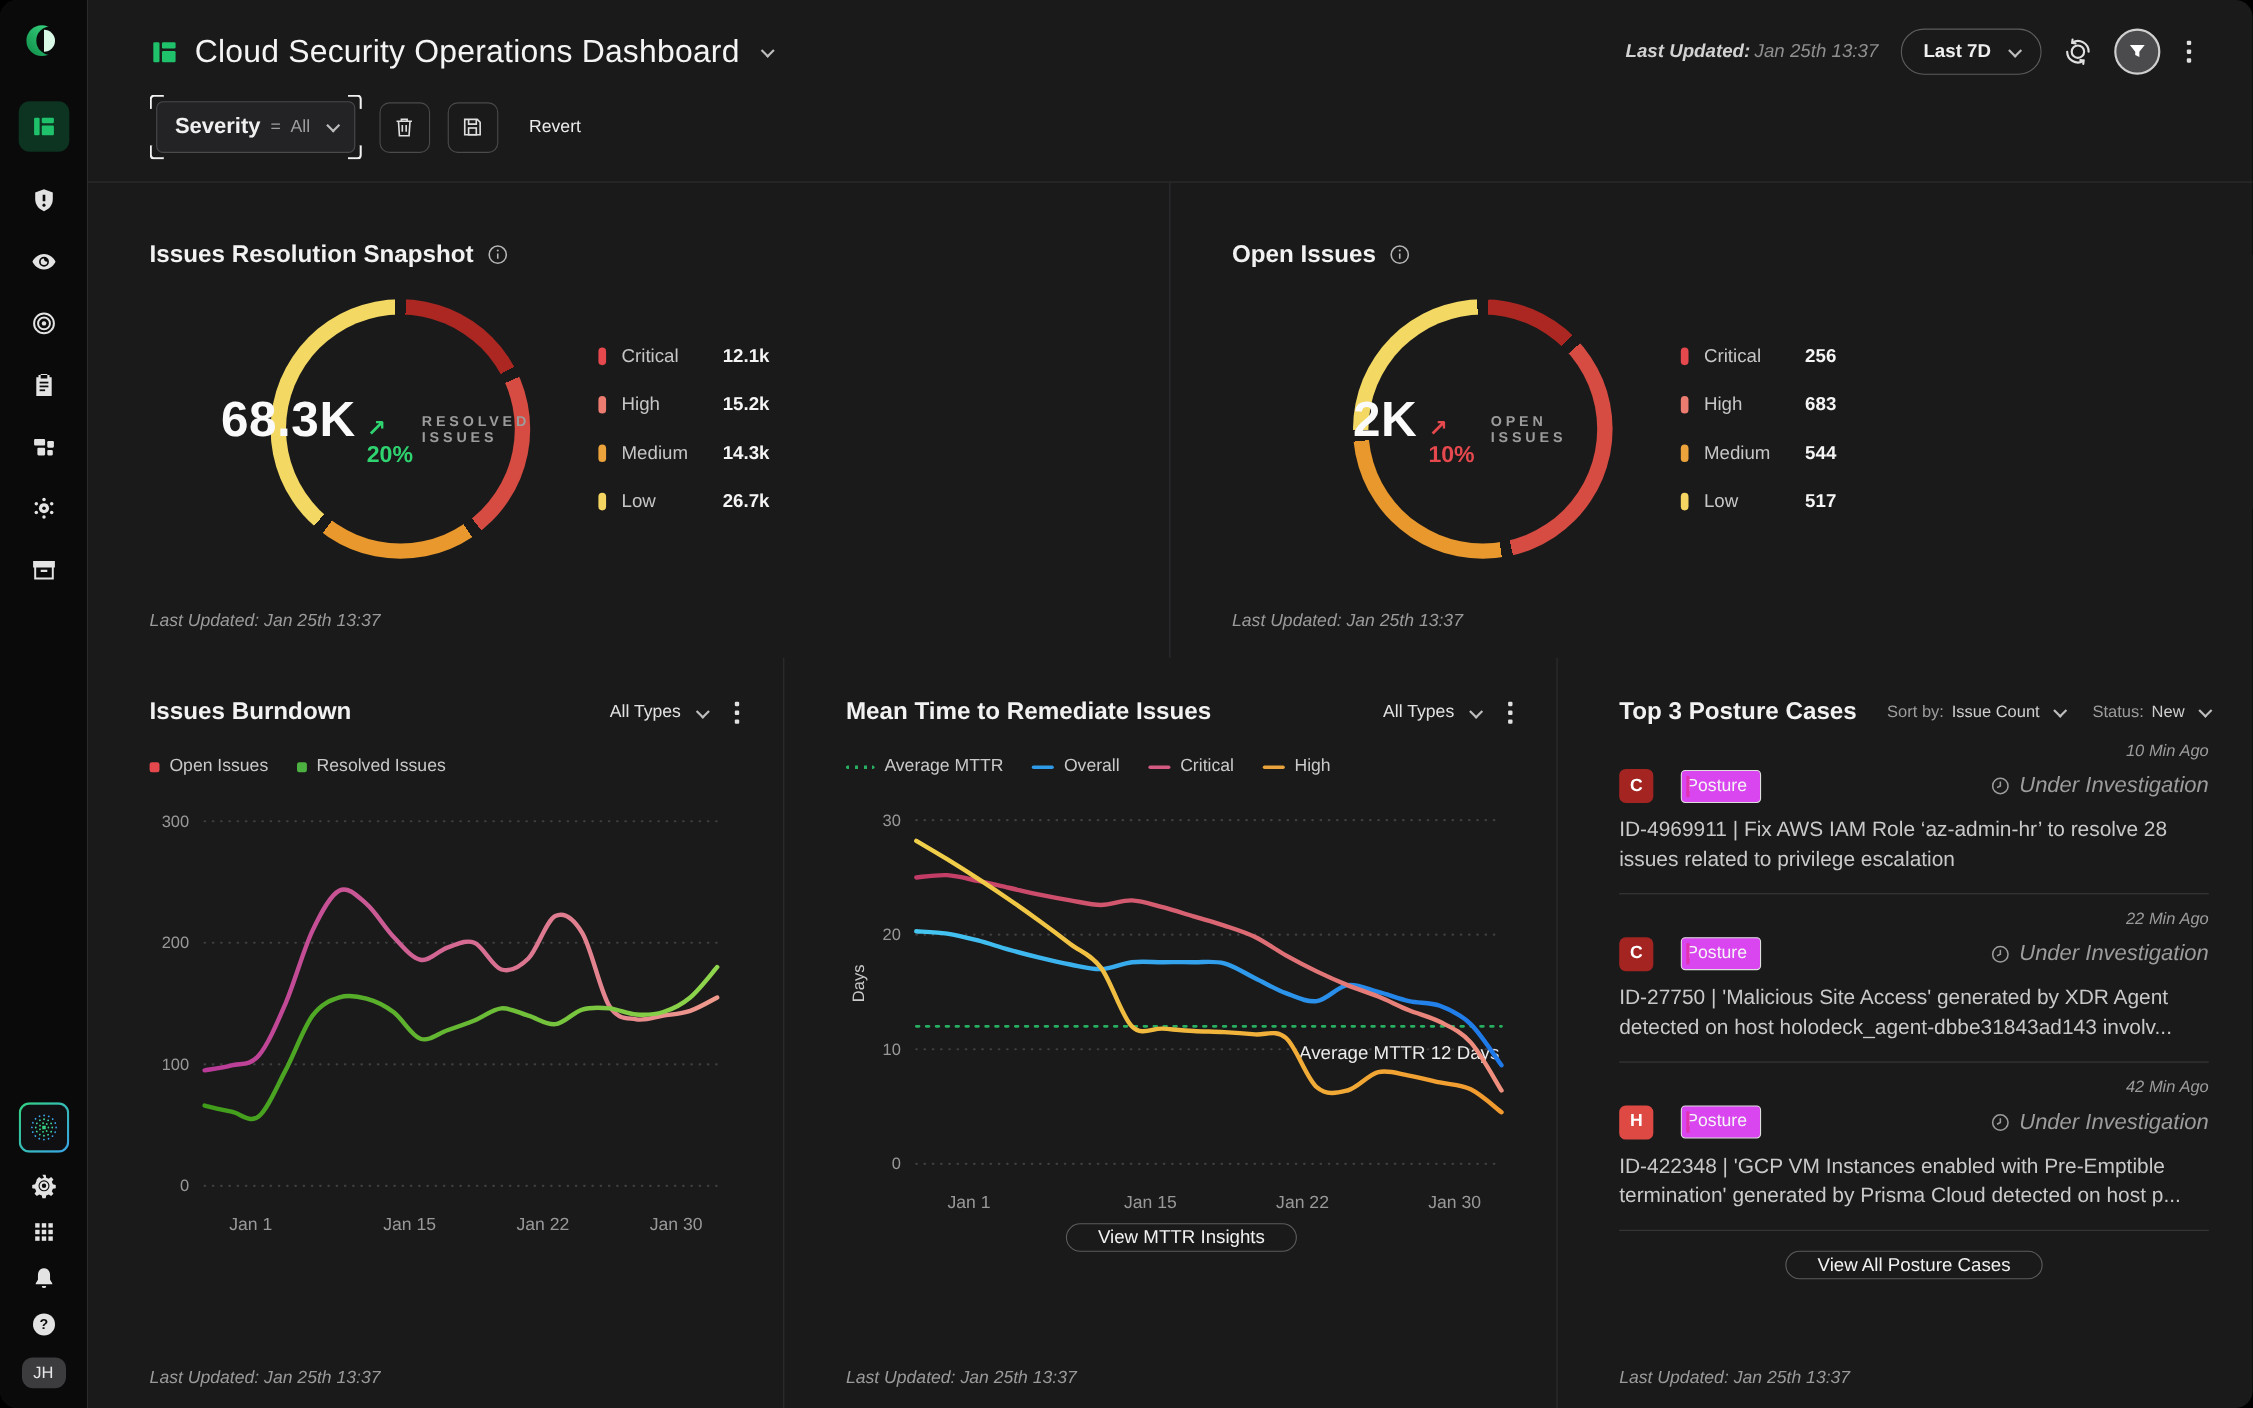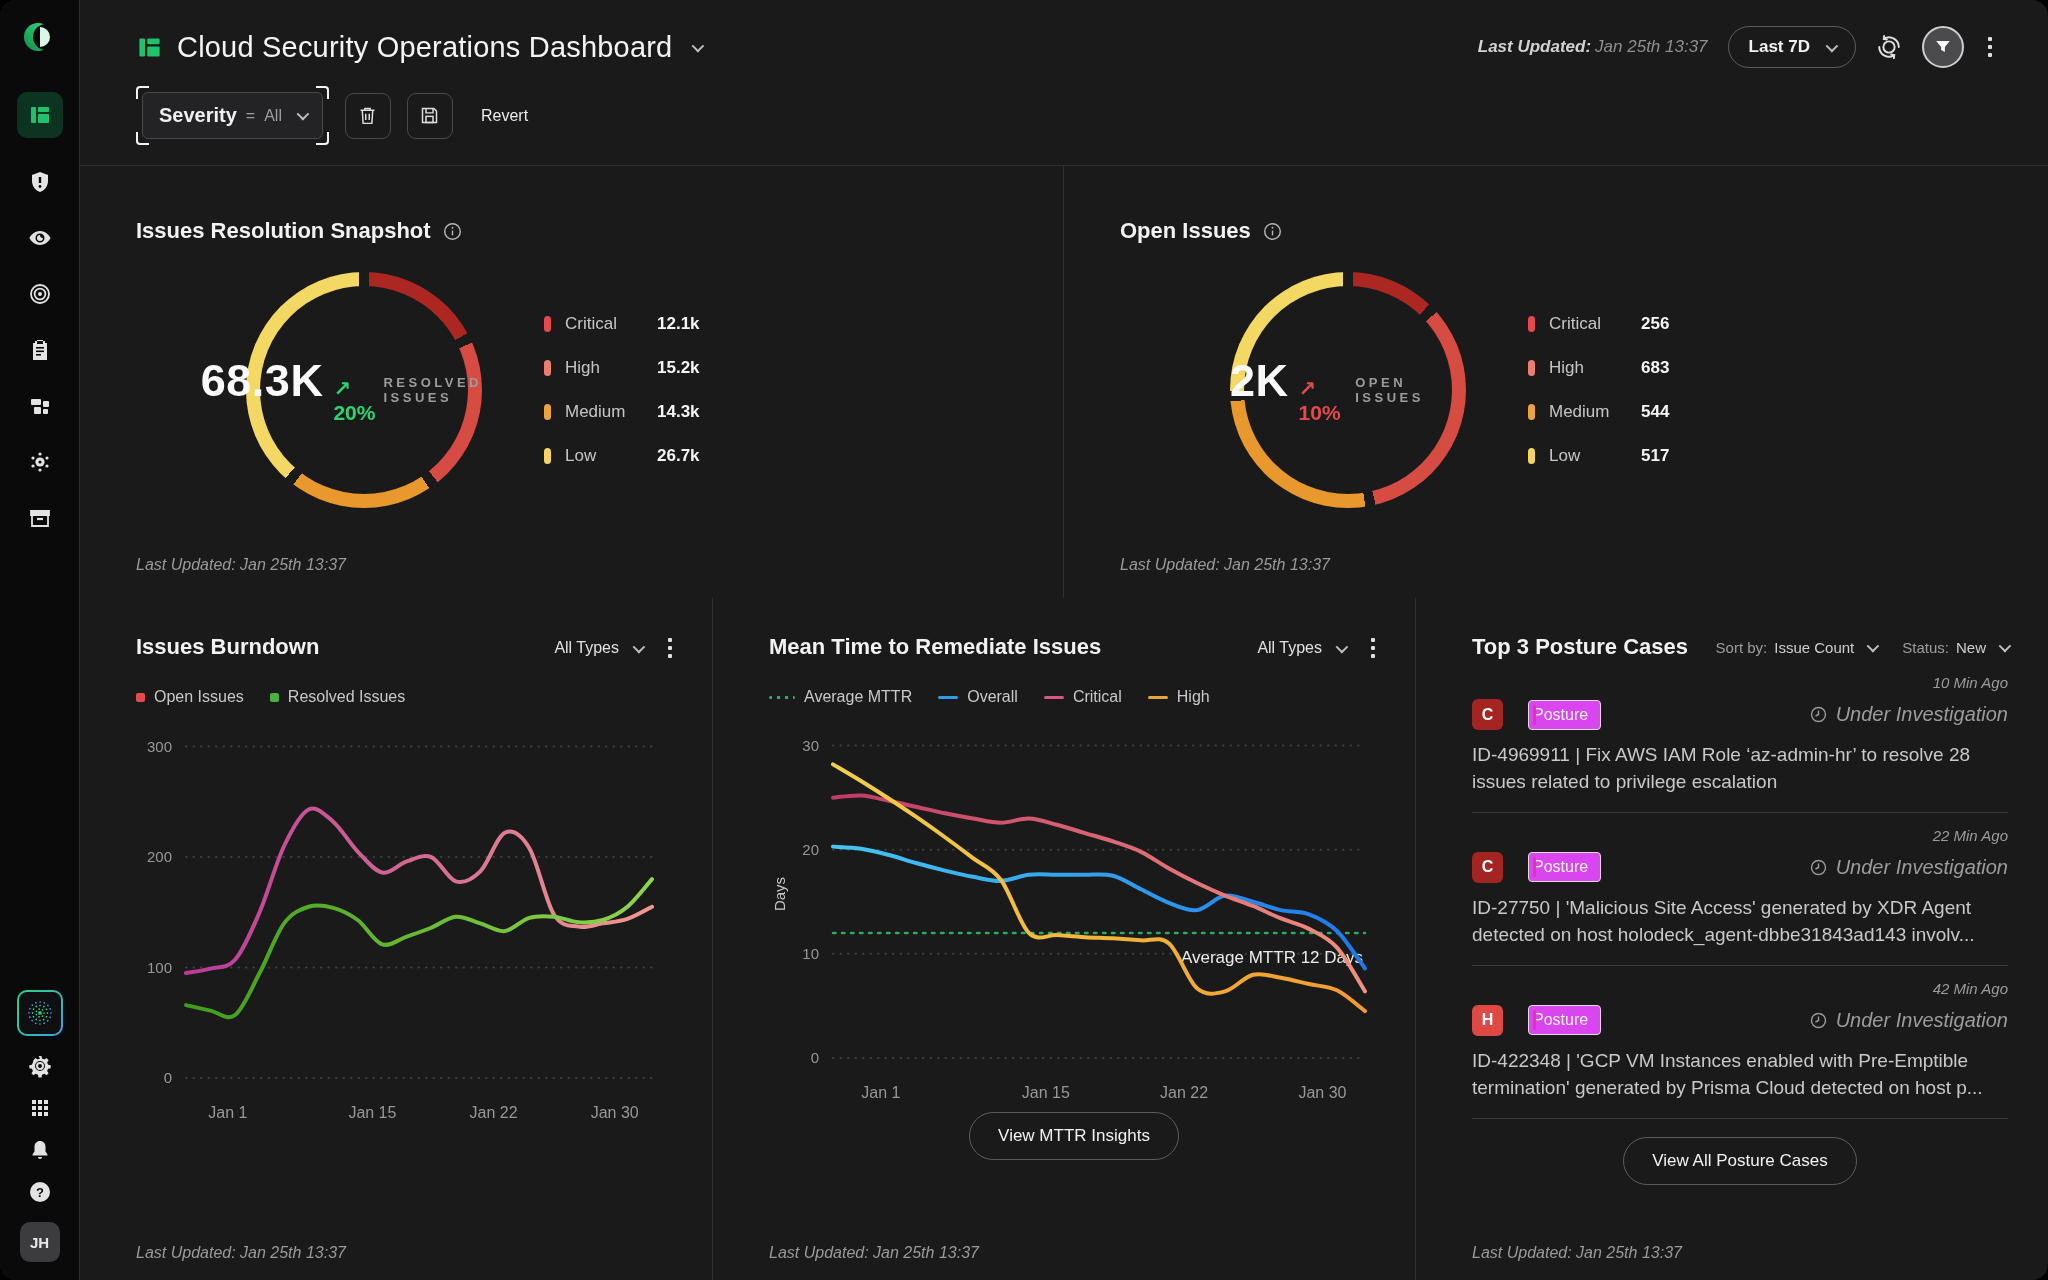--- a/index.html
+++ b/index.html
@@ -18,22 +18,22 @@
   .side-ic { width:24px; height:24px; color:#e3e3e3; cursor:pointer; }
   .side-tile { width:46px; height:46px; border-radius:10px; background:#0d3321;
                display:grid; place-items:center; cursor:pointer; }
   .side-tile .side-ic { color:#1fc16b; }
   .side-bottom { margin-top:auto; display:flex; flex-direction:column; align-items:center; gap:18px; }
   .ai-tile { width:46px; height:46px; border-radius:10px; background:#101012;
              border:2px solid transparent;
              background-image:linear-gradient(#101012,#101012),linear-gradient(135deg,#31d381,#3aa3e8);
              background-origin:border-box; background-clip:padding-box,border-box;
              display:grid; place-items:center; cursor:pointer; }
-  .avatar { width:40px; height:40px; border-radius:10px; background:#3c3c3f; color:#e8e8e8;
-            display:grid; place-items:center; font-weight:bold; font-size:15px; cursor:pointer; }
+  .avatar { width:40px; height:28px; border-radius:10px; background:#3c3c3f; color:#e8e8e8;
+            display:grid; place-items:center; font-weight:normal; font-size:15px; cursor:pointer; }
 
   
   .main { flex:1; display:flex; flex-direction:column; min-width:0; }
 
   .topbar { display:flex; align-items:center; padding:26px 52px 6px 56px; gap:14px; }
   .title-ic { width:27px; height:27px; }
   .page-title { font-size:29px; font-weight:500; color:#f4f4f4; letter-spacing:.2px; }
   .chev { width:9px; height:9px; border-right:2px solid #bdbdbd; border-bottom:2px solid #bdbdbd;
           display:inline-block; transform:rotate(45deg) translateY(-2px); margin-left:6px; }
   .topbar-right { margin-left:auto; display:flex; align-items:center; gap:20px; }
@@ -95,21 +95,21 @@
   .type-dd { display:flex; align-items:center; font-size:16px; color:#e2e2e2; cursor:pointer; gap:8px; }
   .chart-legend { display:flex; align-items:center; gap:26px; margin-top:26px; font-size:16px; color:#c9c9c9; }
   .leg-item { display:flex; align-items:center; gap:9px; cursor:pointer; }
   .sq-mark { width:9px; height:9px; border-radius:2px; }
   .ln-mark { width:20px; height:3px; border-radius:2px; background:currentColor; }
   .ln-mark.dotted { background:repeating-linear-gradient(90deg,currentColor 0 3px,transparent 3px 8px); height:3px; width:26px; }
   .chart-box { margin-top:6px; }
   .panel-footer { position:absolute; bottom:18px; left:56px; font-style:italic; font-size:16px; color:#9a9a9b; }
   .center-btn-row { display:flex; justify-content:center; margin-top:2px; }
   .ghost-btn { border:1px solid #5c5c5e; border-radius:24px; background:transparent; color:#f2f2f2;
-               font-size:17px; font-weight:500; padding:13px 28px; cursor:pointer; }
+               font-size:17px; font-weight:500; padding:2px 28px; cursor:pointer; }
 
   
   .sort-dd { display:flex; align-items:center; gap:7px; font-size:15px; color:#cfcfcf; cursor:pointer; }
   .sort-dd .lbl { color:#9d9d9e; }
   .case { padding-top:14px; }
   .case-time { text-align:right; font-style:italic; font-size:15px; color:#9c9c9d; }
   .case-mid { display:flex; align-items:center; margin-top:8px; }
   .sev-badge { width:31px; height:31px; border-radius:6px; color:#fff; font-weight:bold; font-size:16px;
                display:grid; place-items:center; }
   .tag { position:relative; margin-left:25px; border:1px solid #dedede; border-radius:4px; background:#d946ef;

